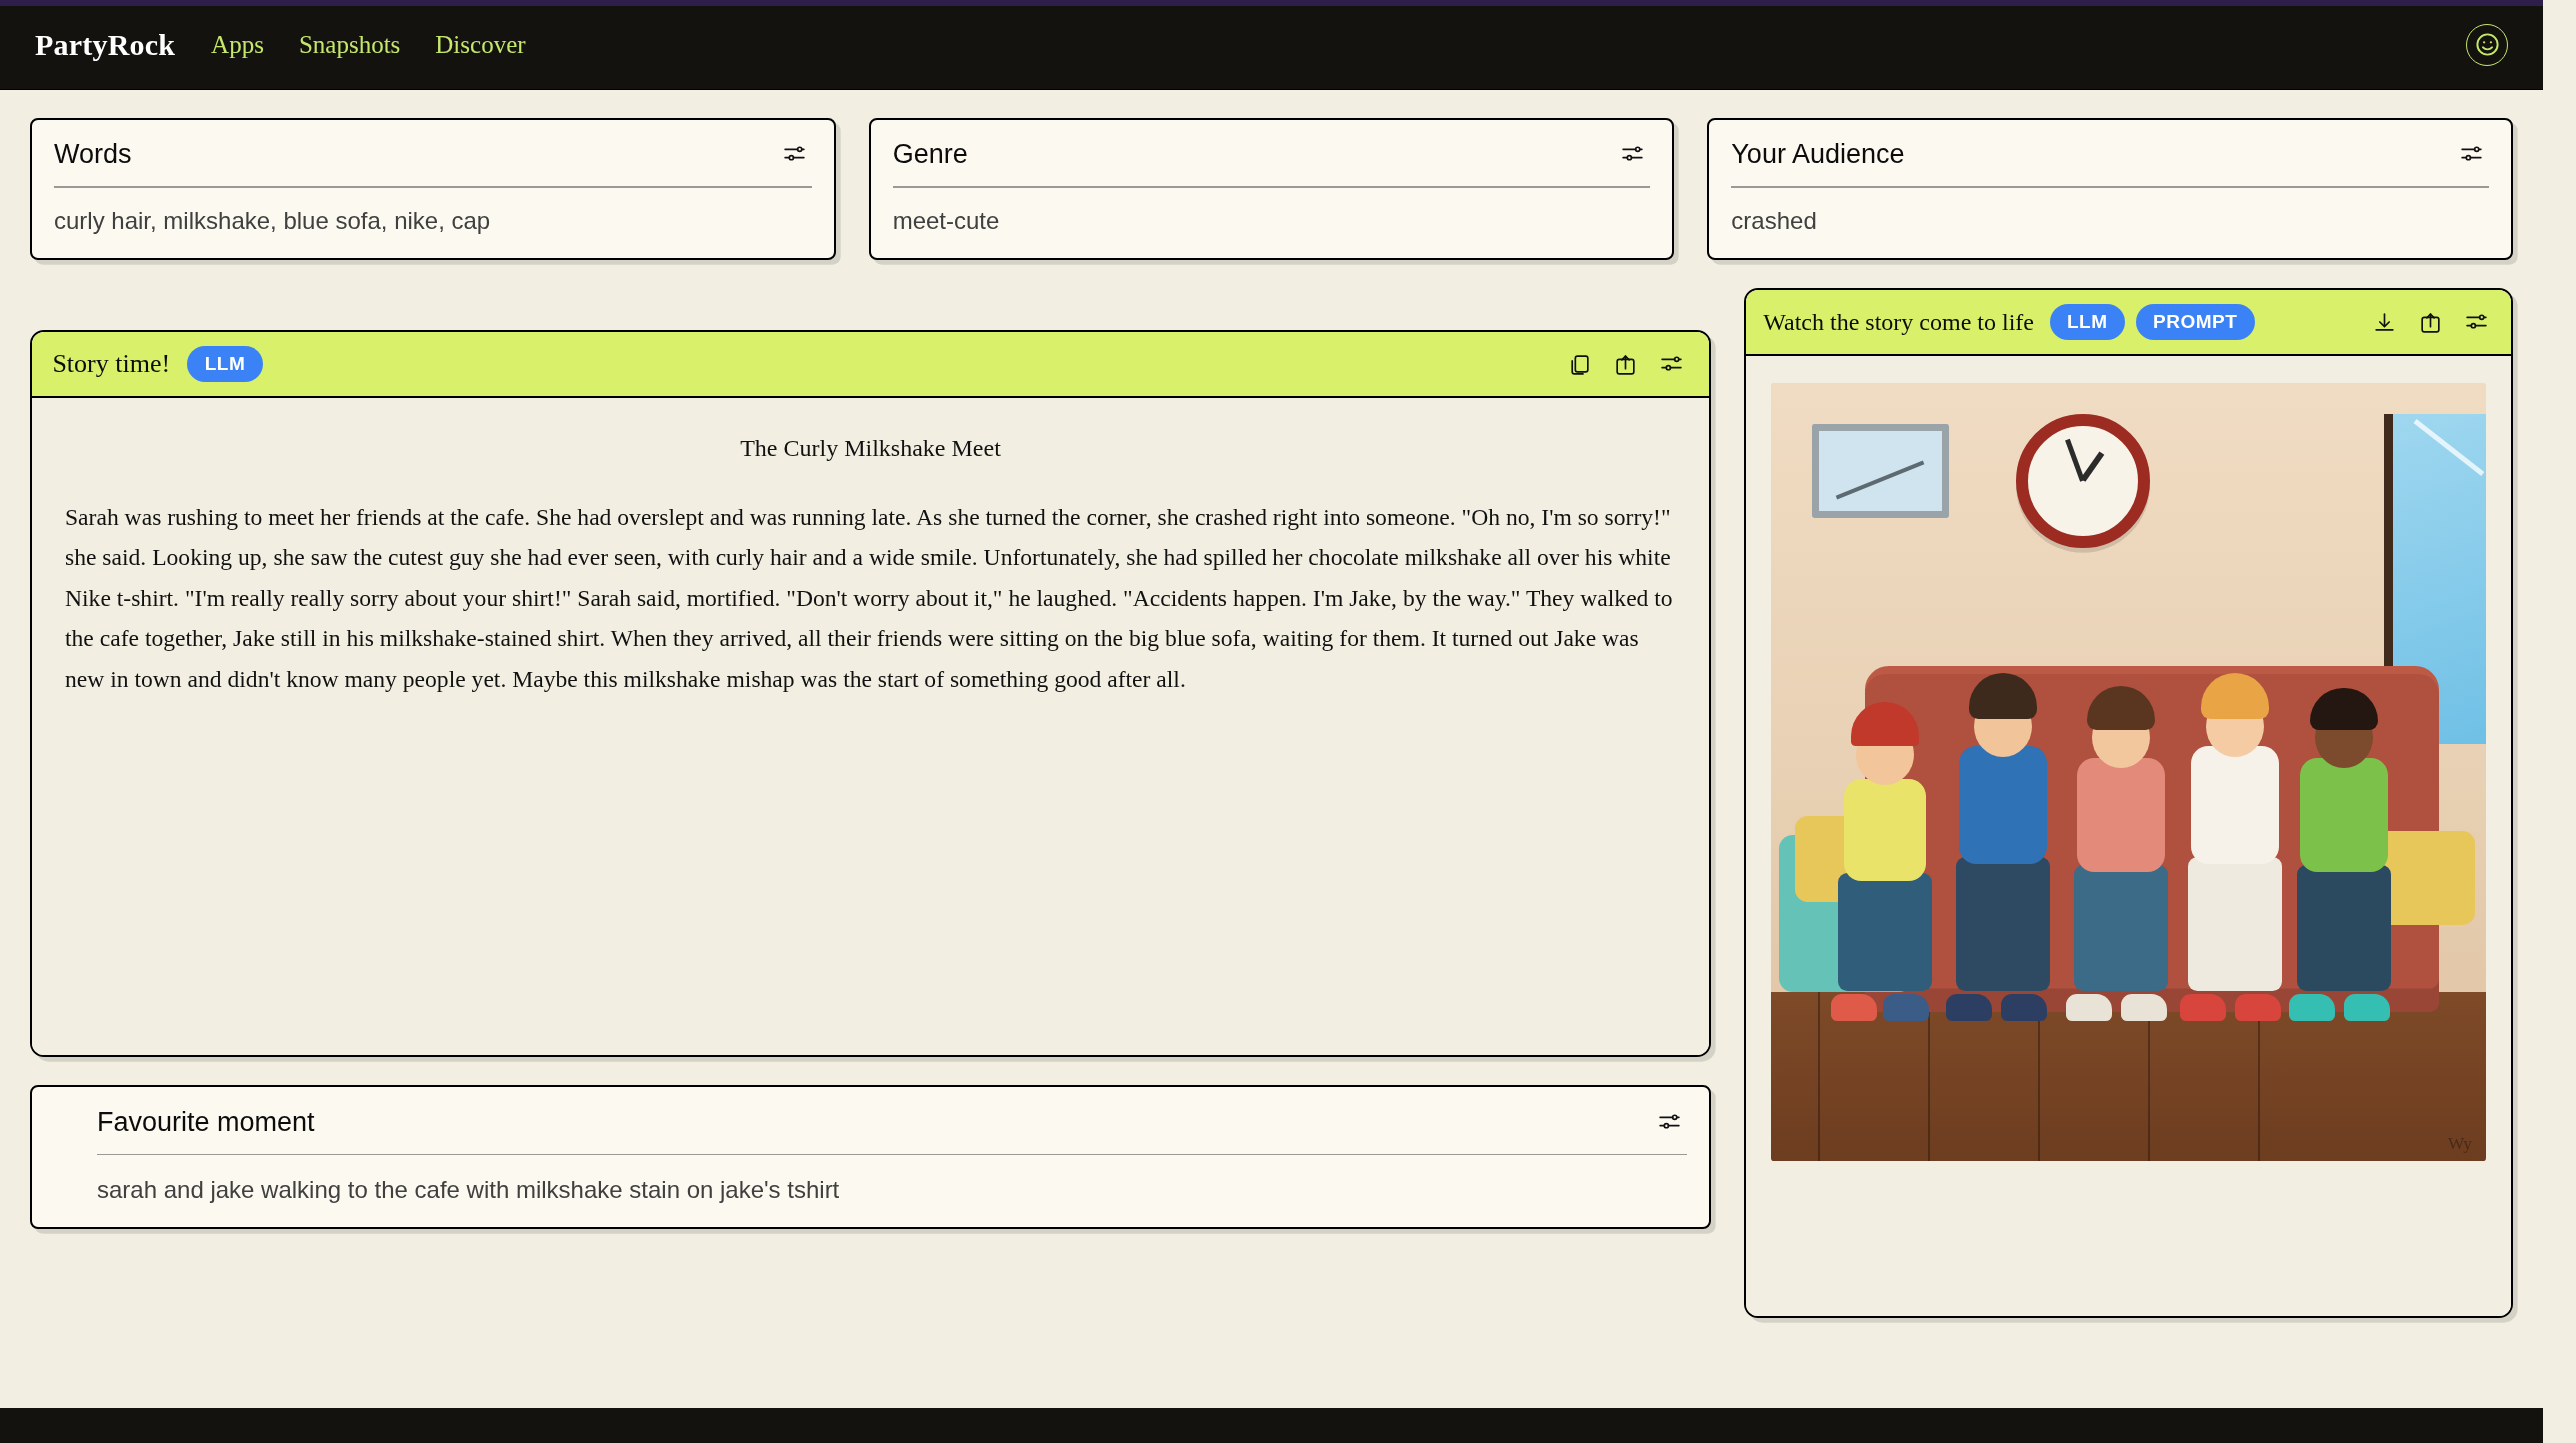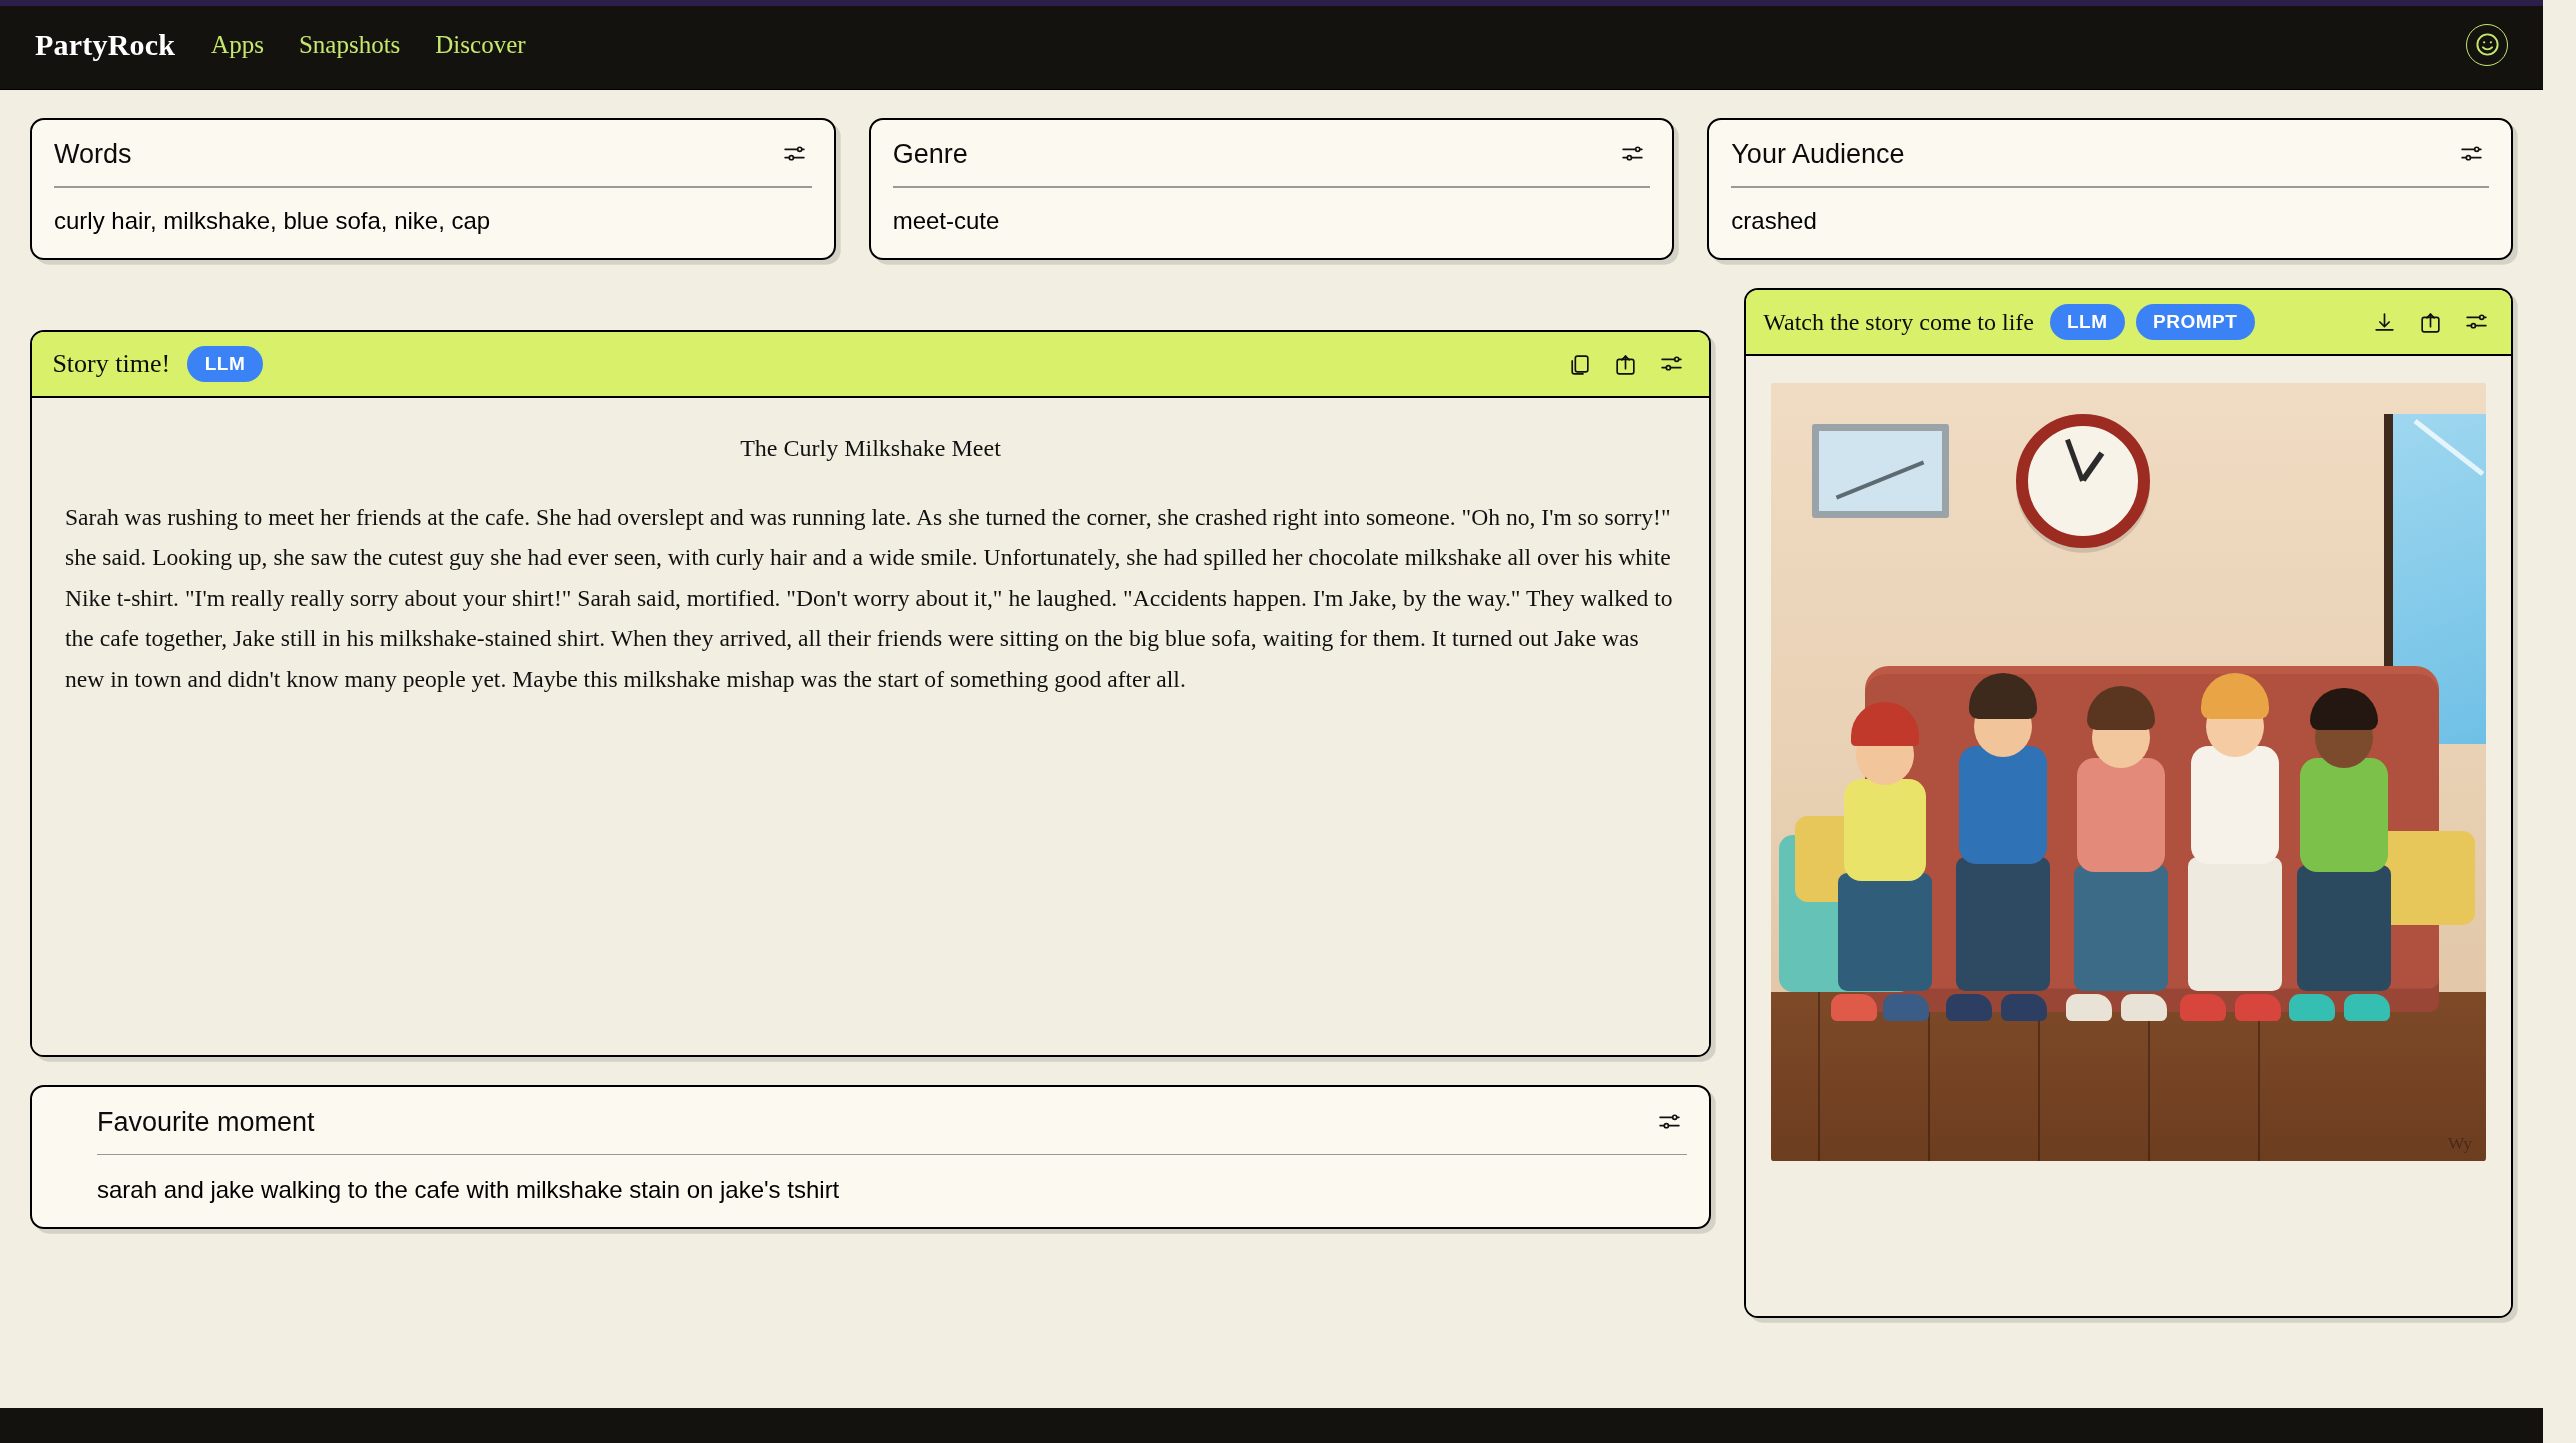--- a/index.html
+++ b/index.html
@@ -64,21 +64,21 @@
 
   .row-top {
     display: flex;
     gap: 33px;
     margin-bottom: 28px;
   }
 
   .card {
     background: #fbf9f0;
     border: 2.4px solid #000000;
-    border-radius: 14px;
+    border-radius: 8px;
     box-shadow: 4.7px 4.7px 0 rgba(0,0,0,0.12);
     overflow: hidden;
   }
 
   .card-head {
     display: flex;
     align-items: center;
     padding: 17.3px 22px 14px 22px;
   }
   .card-title {
@@ -100,21 +100,21 @@
   .divider {
     height: 1.6px;
     background: #4a4a4a;
     margin: 0 22px;
     opacity: .55;
   }
 
   .card-body {
     padding: 19px 22px 23.6px 22px;
     font-size: 24px;
-    color: #000000;
+    color: #404040;
   }
 
   
   .widget-input { flex: 1 1 0; min-width: 0; }
   .widget-input .card-body { min-height: 50px; }
 
   
   .row-main {
     display: flex;
     gap: 33px;

